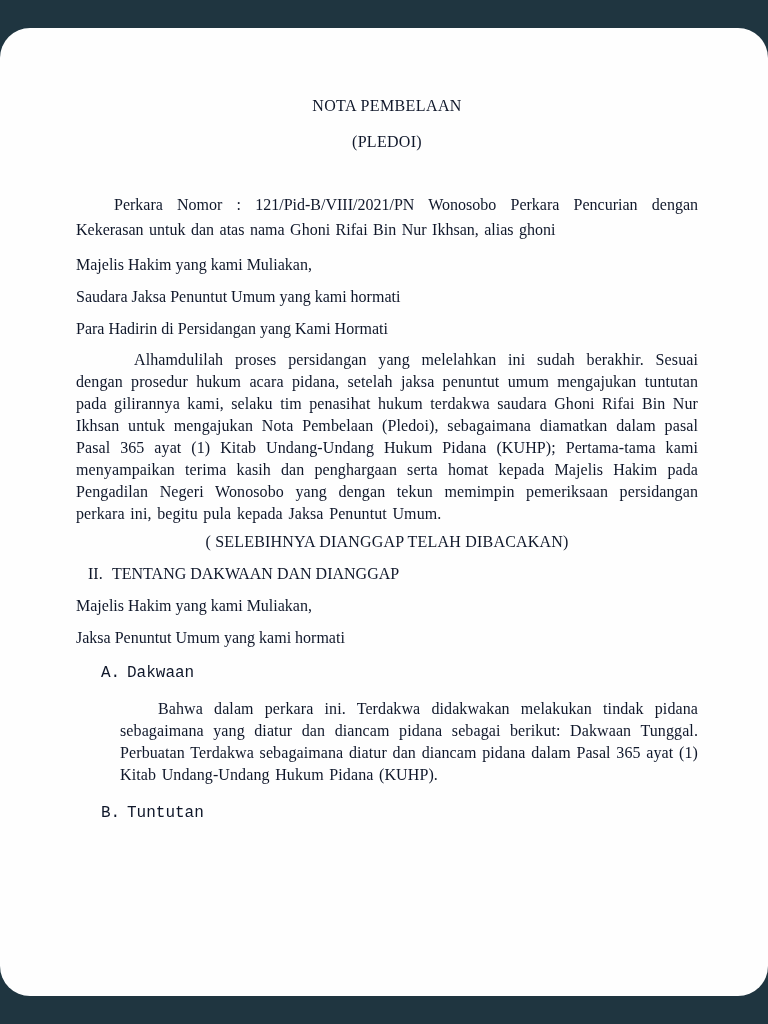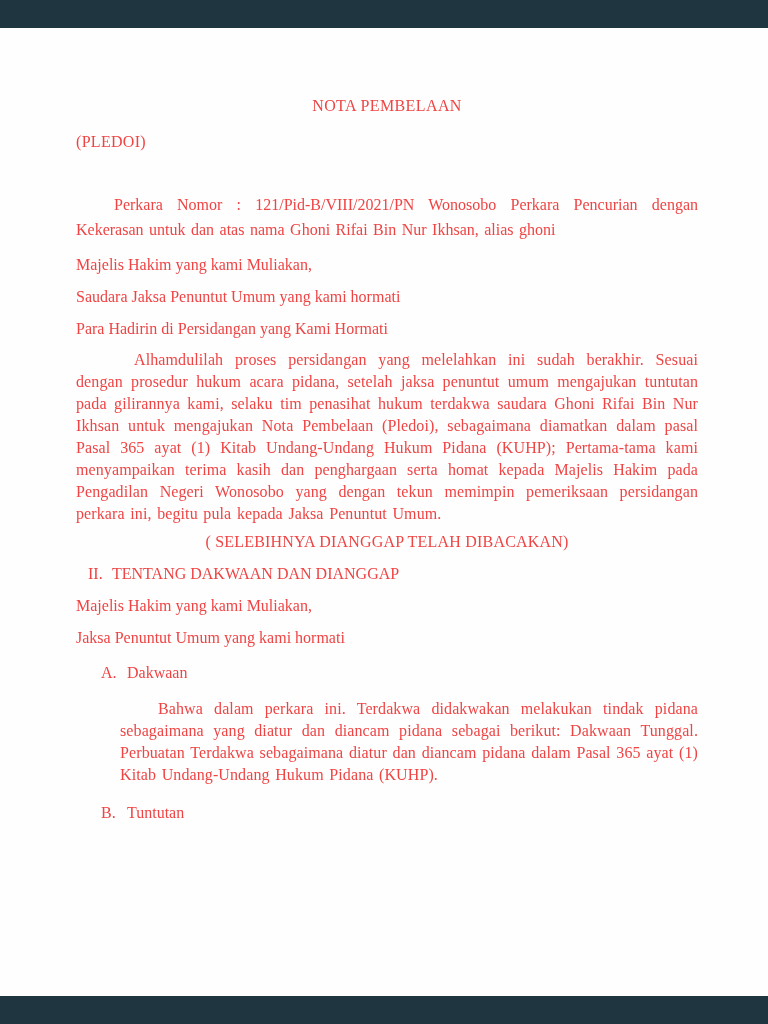--- a/index.html
+++ b/index.html
@@ -22,36 +22,38 @@
   }
   .letterbox.top { top: 0; height: 28px; }
   .letterbox.bottom { bottom: 0; height: 28px; }
   .page {
     position: absolute;
     top: 28px;
     bottom: 28px;
     left: 0;
     right: 0;
     background: #fefefe;
-    color: #ef4444;
+    color: #0f172a;
     box-sizing: border-box;
     padding: 69px 70px 0 76px;
     overflow: hidden;
     font-size: 16px;
+    border-radius: 30px;
   }
   .doc-title {
     margin: 0;
     text-align: center;
     font-size: 16px;
     font-weight: normal;
     line-height: 18px;
     letter-spacing: 0.4px;
   }
   .doc-subtitle {
     margin: 18px 0 0;
+    text-align: center;
     line-height: 18px;
     letter-spacing: 0.3px;
   }
   .case-para {
     margin: 41px 0 0;
     text-align: justify;
     text-indent: 38px;
     line-height: 25px;
     word-spacing: 1.5px;
   }
@@ -83,20 +85,21 @@
   }
   .centered-note {
     margin: 8px 0 8px;
     text-align: center;
     line-height: 18px;
     letter-spacing: 0.2px;
   }
   .sub-heading {
     margin: 17px 0 0 25px;
     line-height: 18px;
+    font-family: Liberation Mono, monospace;
   }
   .sub-heading.b { margin-top: 18px; }
   .sub-heading .marker {
     display: inline-block;
     width: 26px;
   }
   b.defendant { font-weight: normal; }
 </style>
 </head>
 <body>

